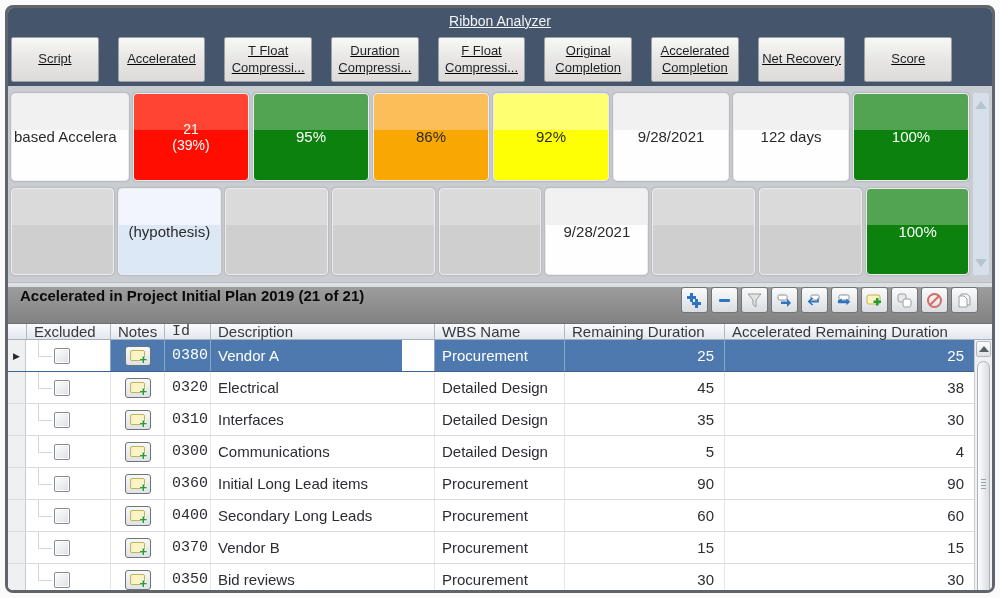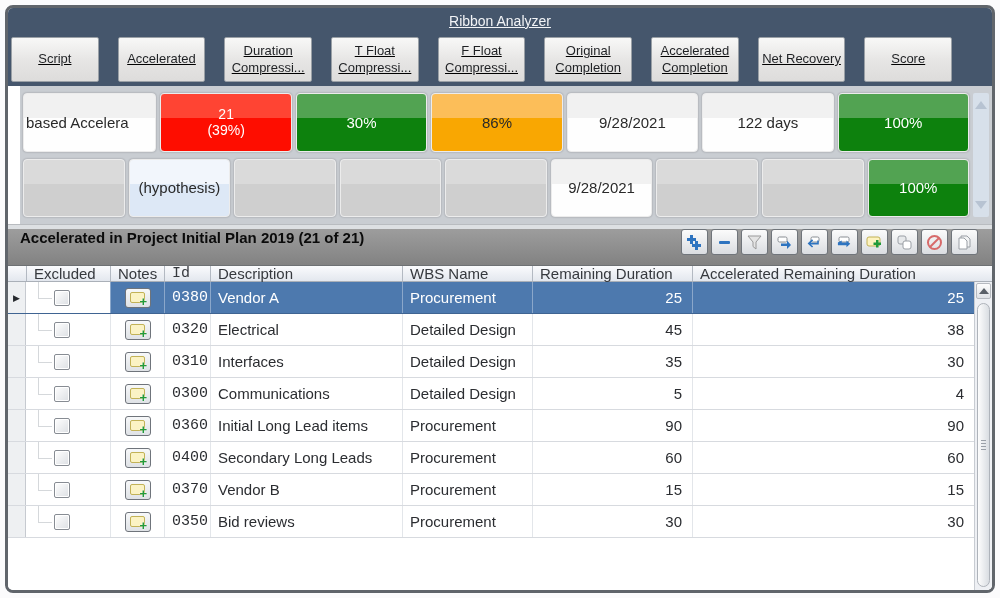--- a/index.html
+++ b/index.html
@@ -13,21 +13,21 @@
               display:flex; align-items:center; justify-content:center; flex:0 0 auto;text-decoration:underline; }
 
   
   .ribbon-headers { height:52px; background:#45566c; display:flex; gap:19px; padding:3px 3px 4px 3px; flex:0 0 auto;text-decoration:underline; }
   .rh-btn { flex:1 1 0; background:linear-gradient(#f8f8f7,#e7e6e5 50%,#dddcdb);
             border:1px solid #9aa0a6; border-radius:2px; color:#1f2124; font-size:13px; line-height:1.25;
             display:flex; align-items:center; justify-content:center; text-align:center; padding:2px 3px; }
   .rh-spacer { flex:0 0 18px; }
 
   
-  .ribbon-body { height:138px; background:#c9cdd2; display:flex; padding:7px 3px 7px 3px; flex:0 0 auto;margin-left:12px; }
+  .ribbon-body { height:196px; background:#c9cdd2; display:flex; padding:7px 3px 7px 3px; flex:0 0 auto; }
   .ribbon-rows { flex:1 1 auto; display:flex; flex-direction:column; gap:7px; }
   .ribbon-row { flex:1 1 0; display:flex; gap:4px; }
   .rcell { flex:1 1 0; border:1px solid #ececec; border-radius:4px; box-shadow:0 0 2px rgba(0,0,0,.3);
            display:flex; flex-direction:column; align-items:center; justify-content:center;
            font-size:15px; color:#2a2a2a; overflow:hidden; white-space:nowrap; }
   .rcell.white  { background:linear-gradient(#f1f1f1 0 42%, #fefefe 42% 100%); }
   .rcell.gray   { background:linear-gradient(#dadada 0 42%, #cfcfcf 42% 100%); }
   .rcell.red    { background:linear-gradient(#ff4433 0 42%, #fe0d00 42% 100%); color:#ffffff; font-size:14px; }
   .rcell.green  { background:linear-gradient(#52a352 0 42%, #0d810d 42% 100%); color:#ffffff; }
   .rcell.orange { background:linear-gradient(#fcbe59 0 42%, #f9a702 42% 100%); }
@@ -57,21 +57,21 @@
   .grid-header { height:16px; background:linear-gradient(#fafbfd,#e3e7ee); border-bottom:1px solid #aab0b8;
                  display:flex; align-items:center; font-size:15px; color:#36393e; flex:0 0 auto; }
   .gh-cell { height:100%; display:flex; align-items:center; padding-left:7px; border-left:1px solid #b3b9c2; }
   .gh-cell.first { border-left:none; }
 
   .col-ind   { flex:0 0 18px;  }
   .col-exc   { flex:0 0 84px;  }
   .col-notes { flex:0 0 54px;  }
   .col-id    { flex:0 0 46px;font-family:Liberation Mono, monospace;  }
   .col-desc  { flex:0 0 192px; }
-  .col-wbs   { flex:0 0 130px; }
+  .col-wbs   { flex:0 0 130px;margin-left:32px; }
   .col-rem   { flex:0 0 160px; }
   .col-acc   { flex:1 1 auto;  }
 
   .grid-body { flex:1 1 auto; position:relative; padding-right:18px; }
   .grow { height:32px; display:flex; border-bottom:1px solid #d7dadf; font-size:15px; color:#2b2d31; background:#fff; }
   .gc { display:flex; align-items:center; overflow:hidden; white-space:nowrap; }
   .gc.sep { border-left:1px solid #e3e6ea; }
   .gc.pad { padding-left:7px; }
   .gc.num { justify-content:flex-end; padding-right:10px; }
 
@@ -114,40 +114,41 @@
 <div class="frame">
 <div class="win">
 
   <div class="titlebar">
     <span>Ribbon Analyzer</span>
   </div>
 
   <div class="ribbon-headers">
     <div class="rh-btn">Script</div>
     <div class="rh-btn">Accelerated</div>
+    <div class="rh-btn">T Float Compressi...</div>
     <div class="rh-btn">Duration Compressi...</div>
-    <div class="rh-btn">T Float Compressi...</div>
     <div class="rh-btn">F Float Compressi...</div>
     <div class="rh-btn">Original Completion</div>
     <div class="rh-btn">Accelerated Completion</div>
     <div class="rh-btn">Net Recovery</div>
     <div class="rh-btn">Score</div>
     <div class="rh-spacer"></div>
   </div>
 
   <div class="ribbon-body">
     <div class="ribbon-rows">
       <div class="ribbon-row">
         <div class="rcell white script">based Accelera</div>
         <div class="rcell red">
           <span>21</span>
           <span>(39%)</span>
         </div>
-        <div class="rcell green">30%</div>
+        <div class="rcell green">95%</div>
         <div class="rcell orange">86%</div>
+        <div class="rcell yellow">92%</div>
         <div class="rcell white">9/28/2021</div>
         <div class="rcell white">122 days</div>
         <div class="rcell green">100%</div>
       </div>
       <div class="ribbon-row">
         <div class="rcell gray"></div>
         <div class="rcell hypo">(hypothesis)</div>
         <div class="rcell gray"></div>
         <div class="rcell gray"></div>
         <div class="rcell gray"></div>

